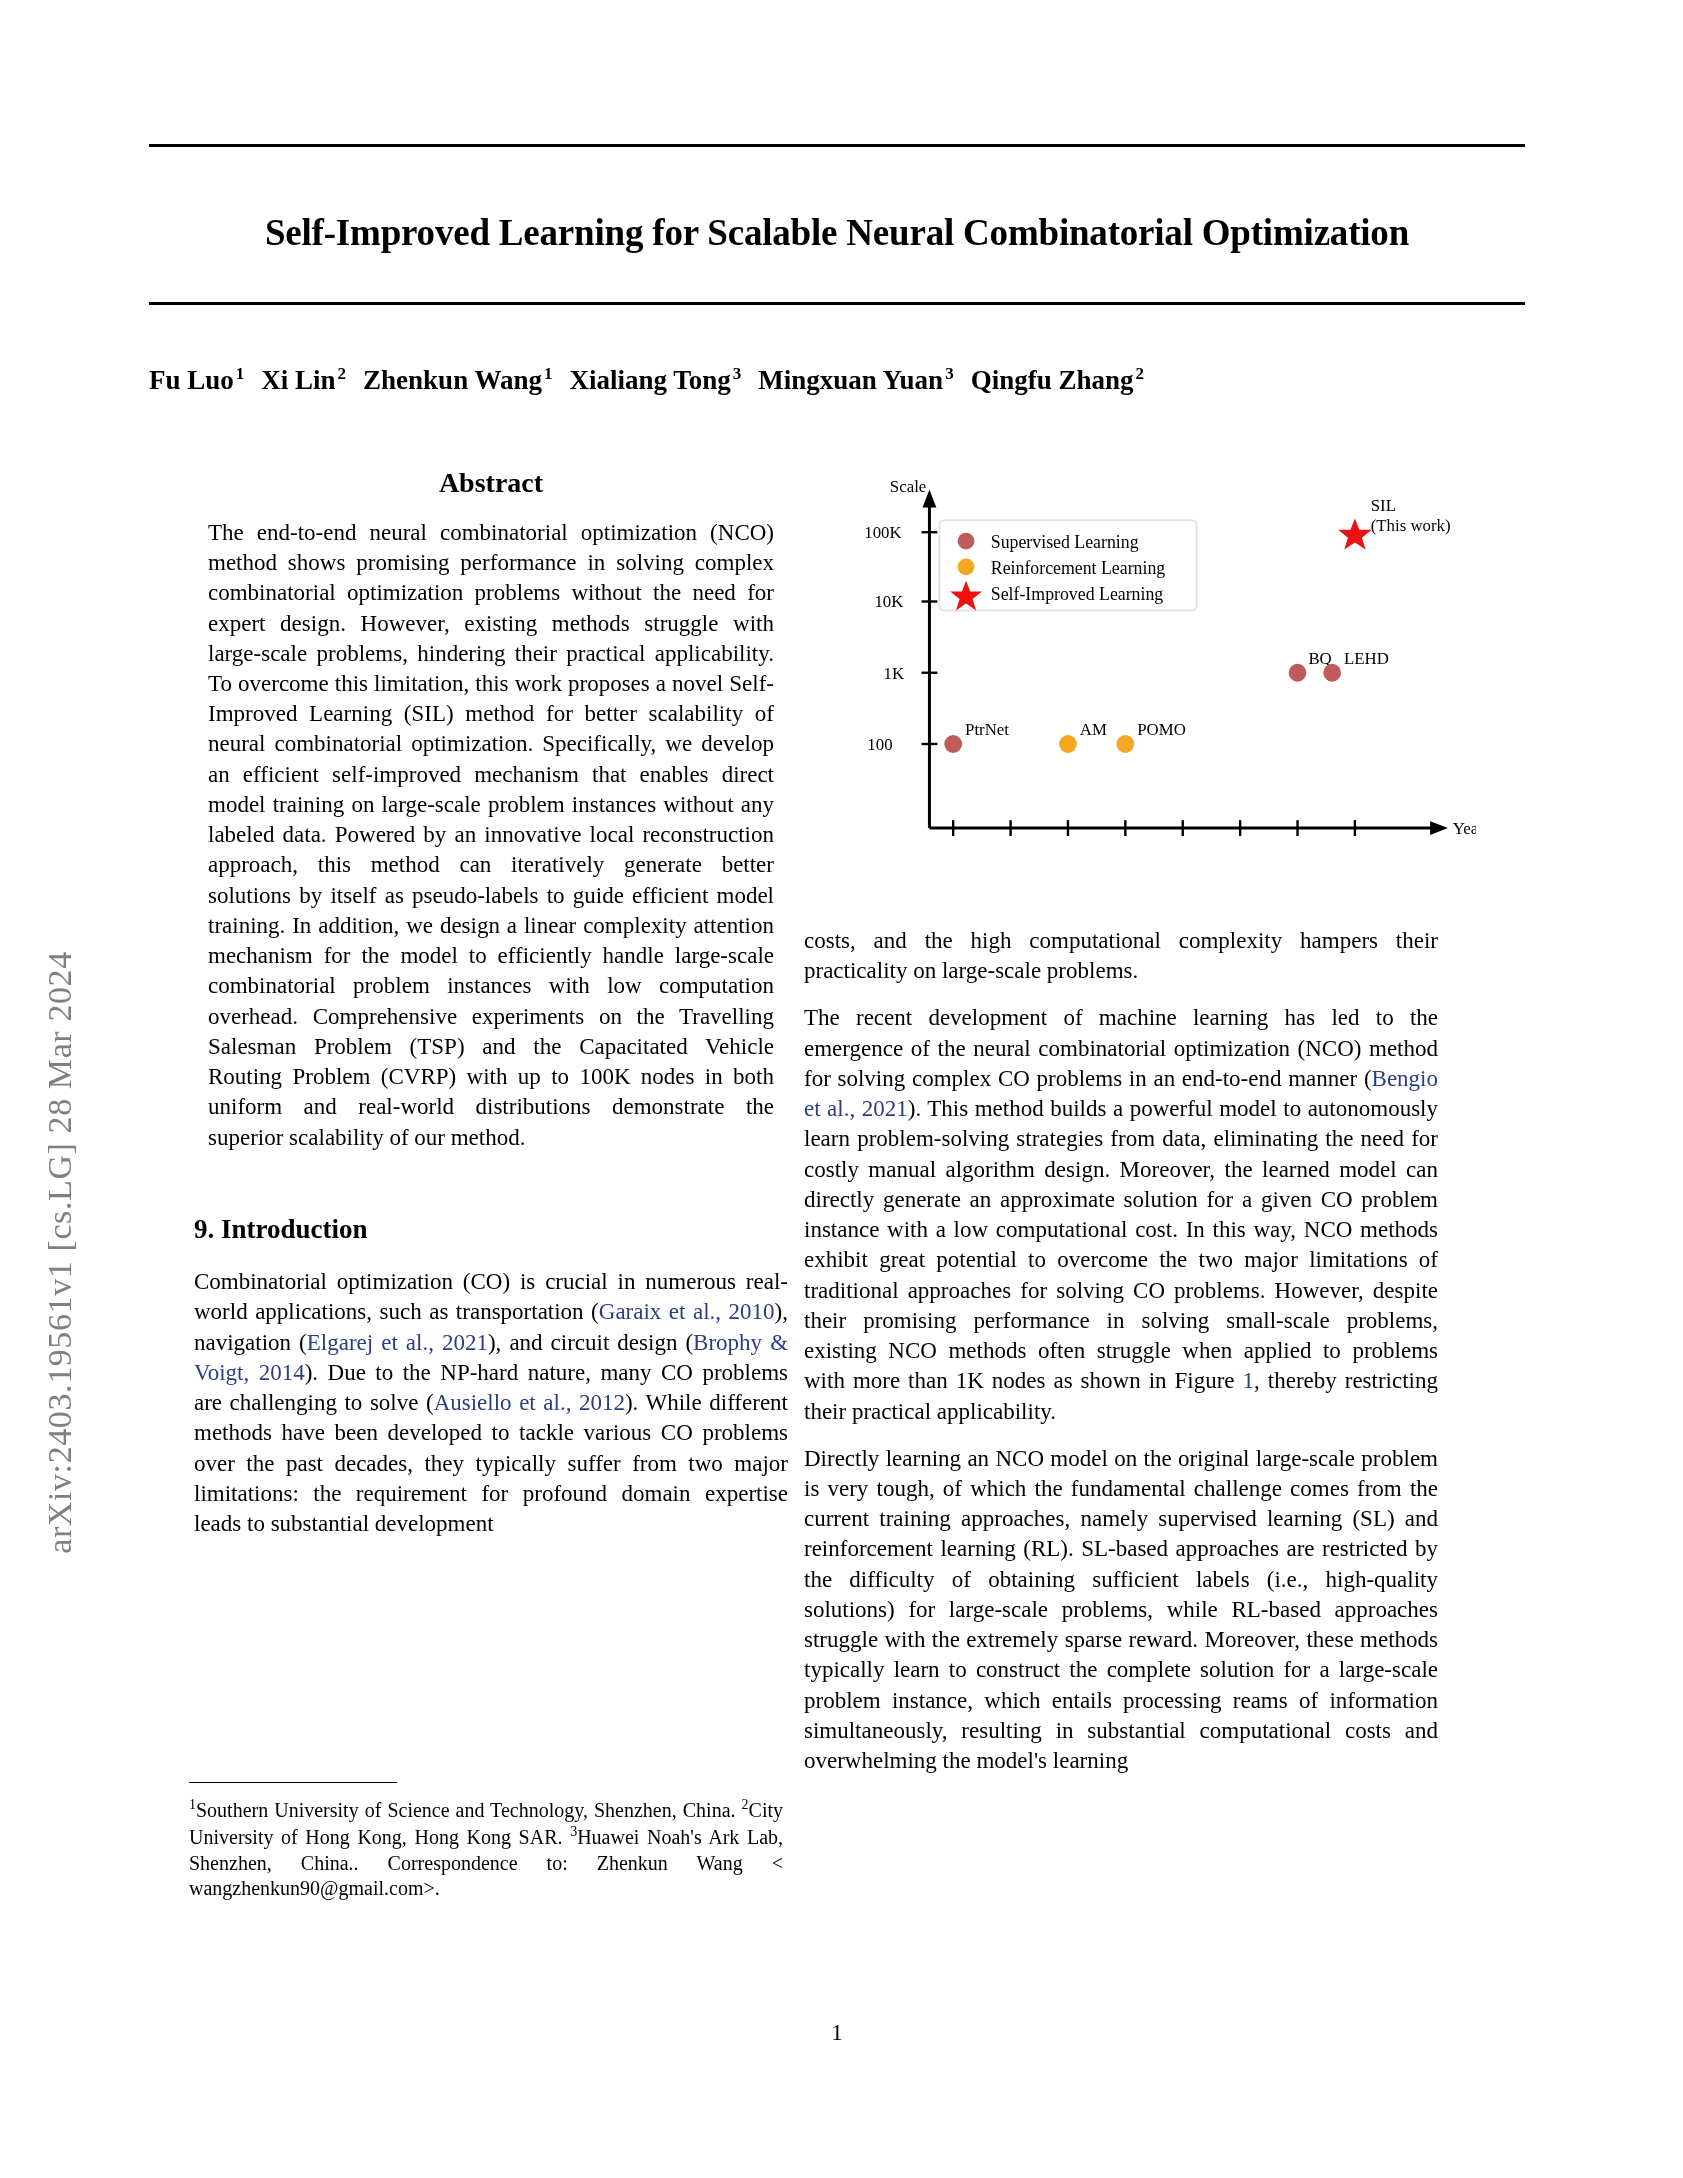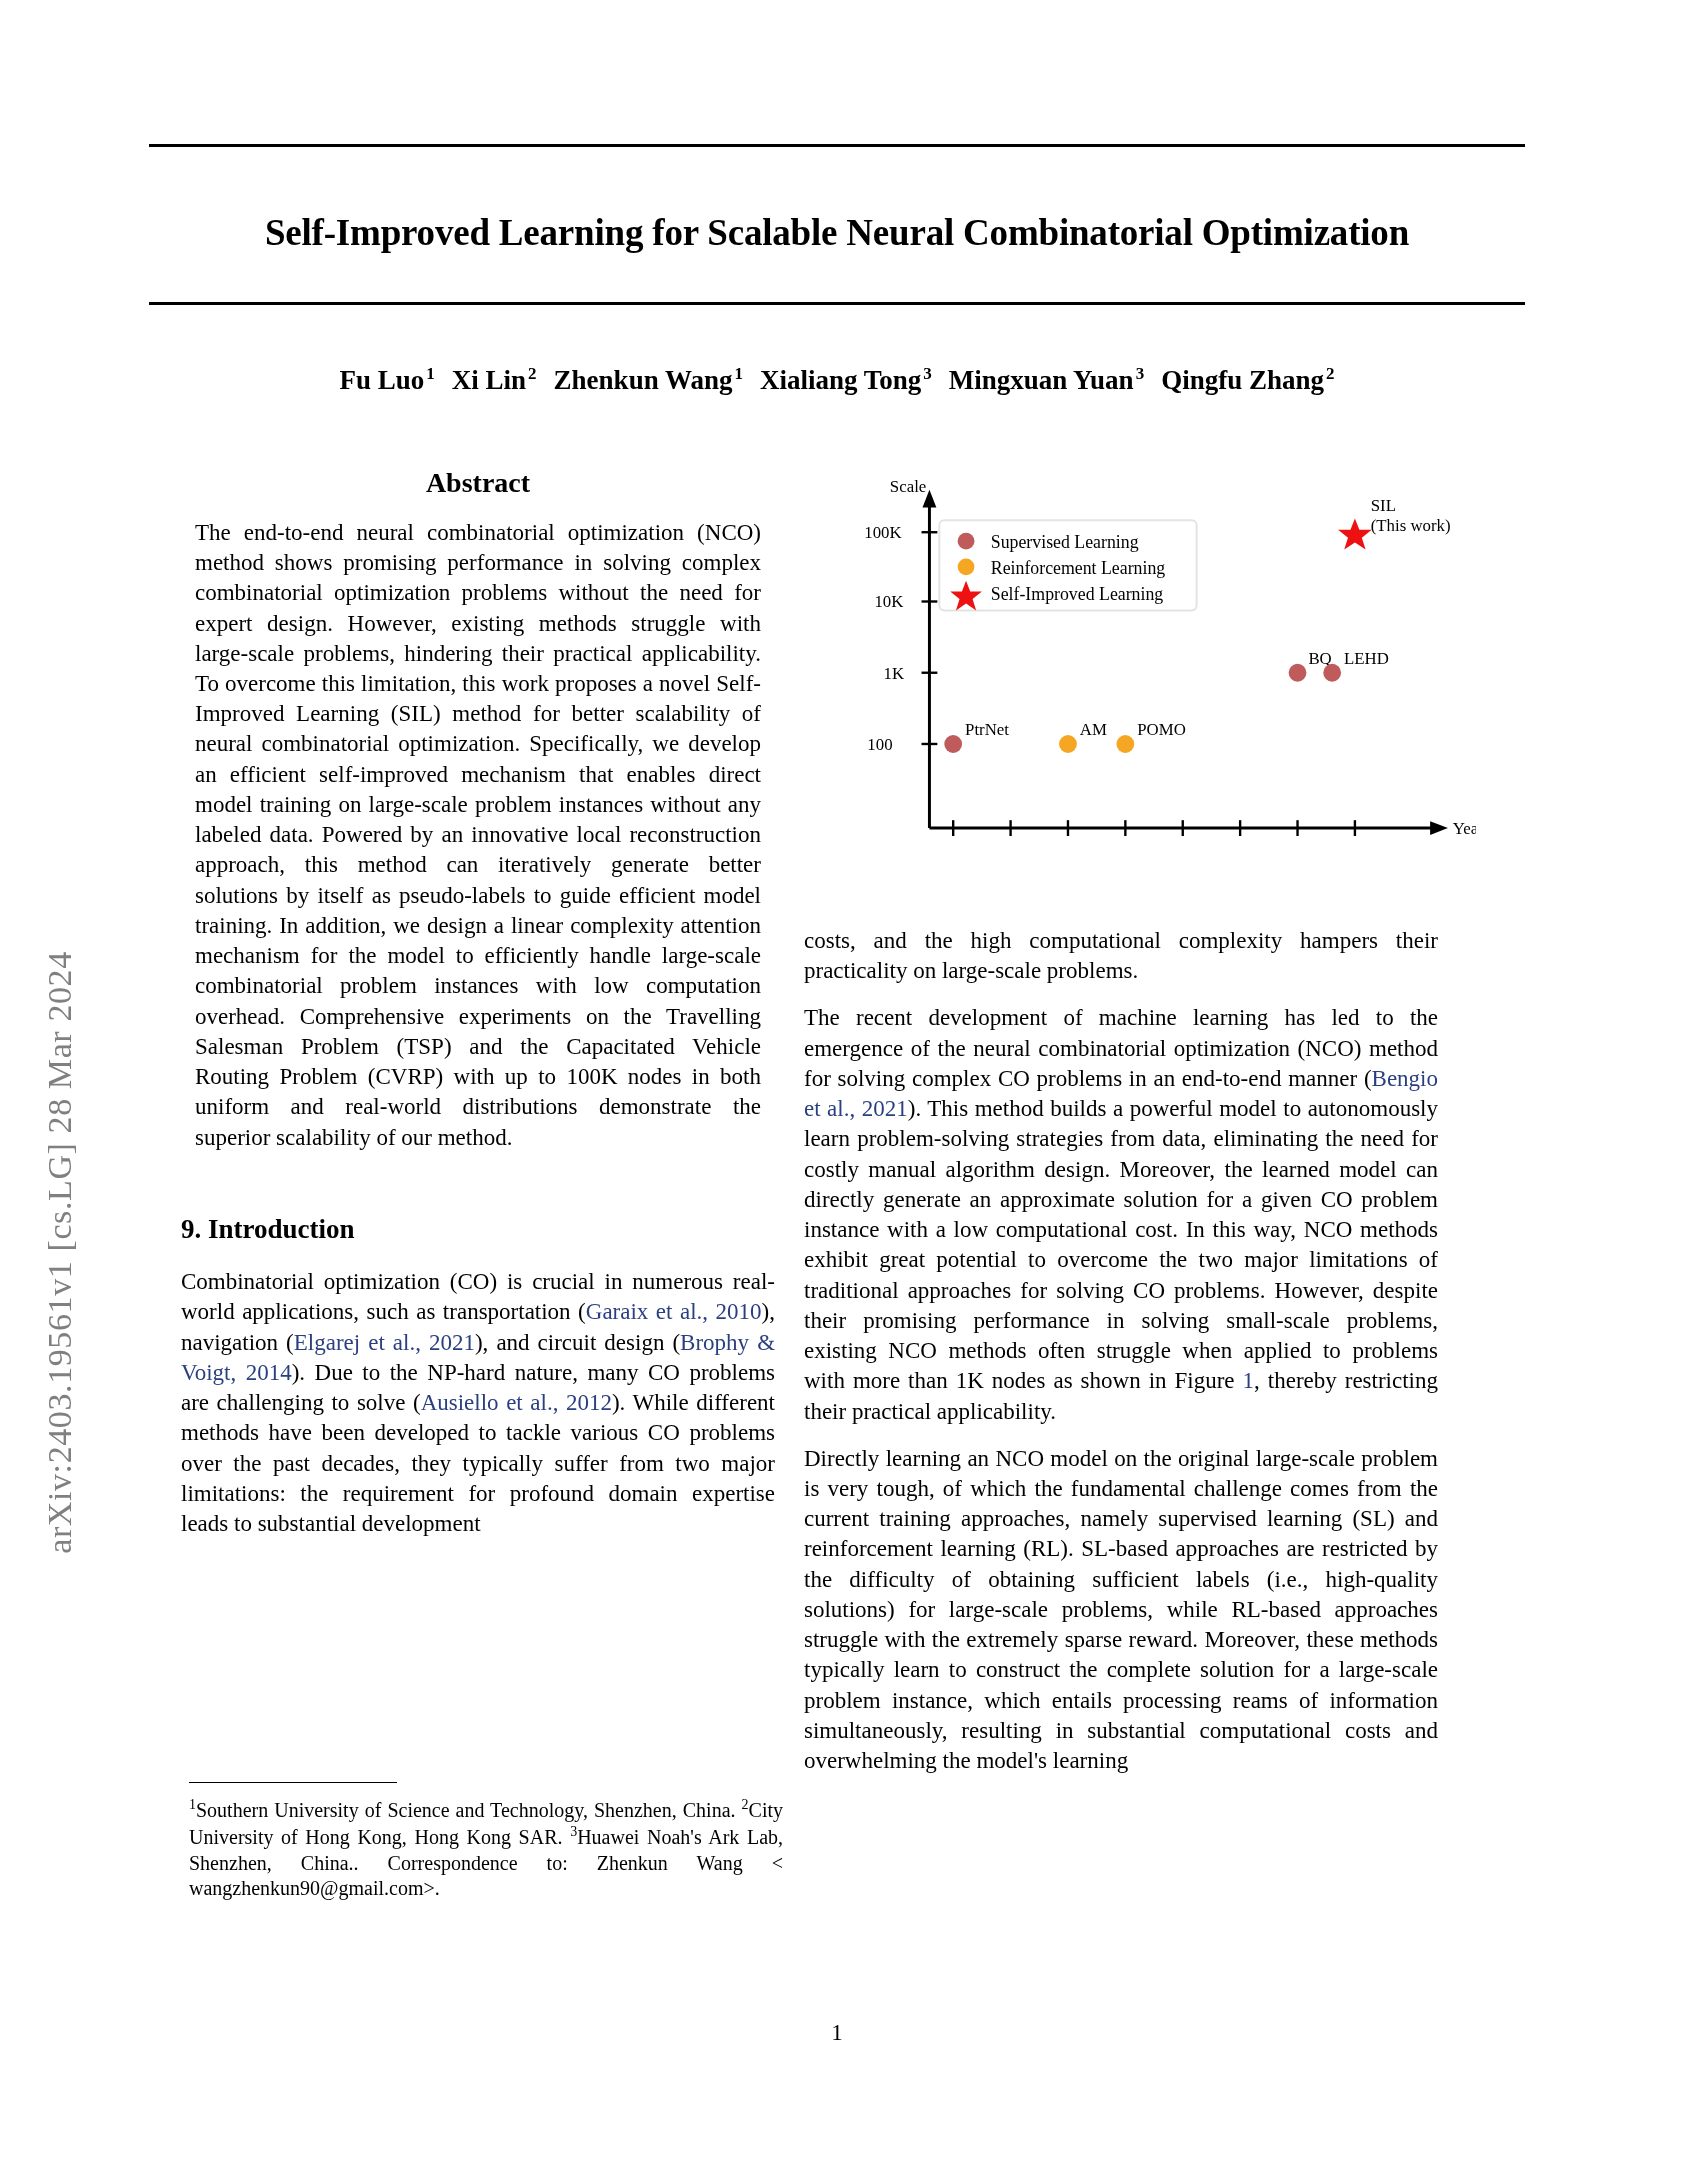--- a/index.html
+++ b/index.html
@@ -69,21 +69,20 @@
     font-weight: bold;
     letter-spacing: -0.2px;
     line-height: 1.1;
   }
 
   #author-line {
     position: absolute;
     top: 364px;
     left: 0;
     width: 1376px;
-    text-align: center;
     font-size: 27px;
     font-weight: bold;
   }
   #author-line .author { white-space: nowrap; }
   #author-line .sep { display: inline-block; width: 17px; }
   .sup {
     font-size: 17px;
     vertical-align: super;
     font-weight: bold;
     margin-left: 2px;
@@ -93,21 +92,21 @@
   .col {
     position: absolute;
     top: 465px;
     width: 594px;
     font-size: 23px;
     line-height: 1.315;
     text-align: justify;
     text-justify: inter-word;
     hyphens: manual;
   }
-  #col-left  { left: 32px;  }
+  #col-left  { left: 45px;  }
   #col-right { left: 655px; }
 
   h2.section-head {
     font-size: 27px;
     font-weight: bold;
     margin: 0 0 20px 0;
     text-align: left;
   }
   h3.abstract-head {
     font-size: 28px;

